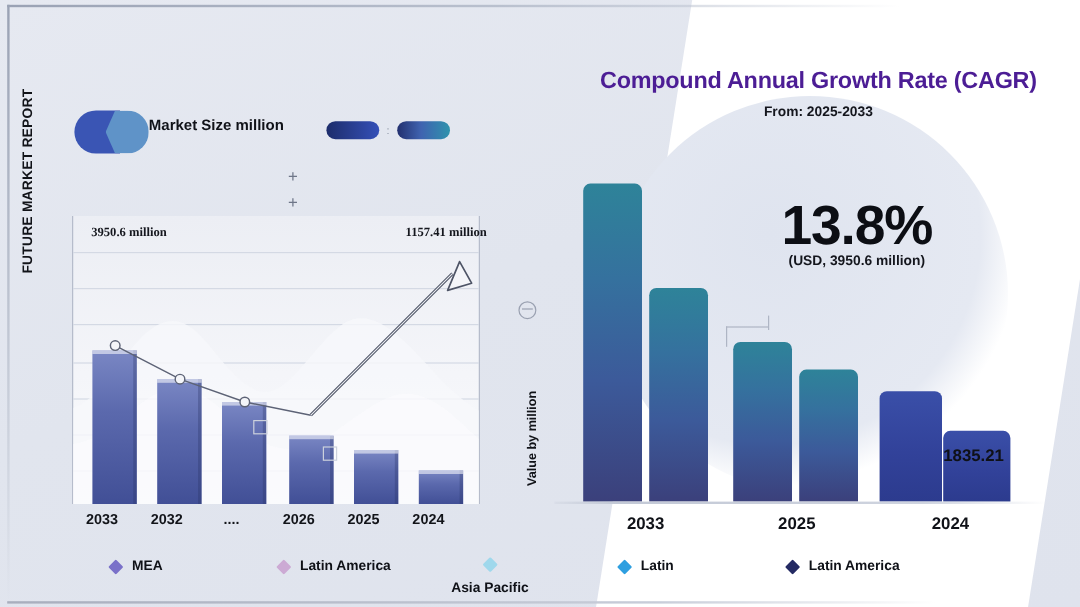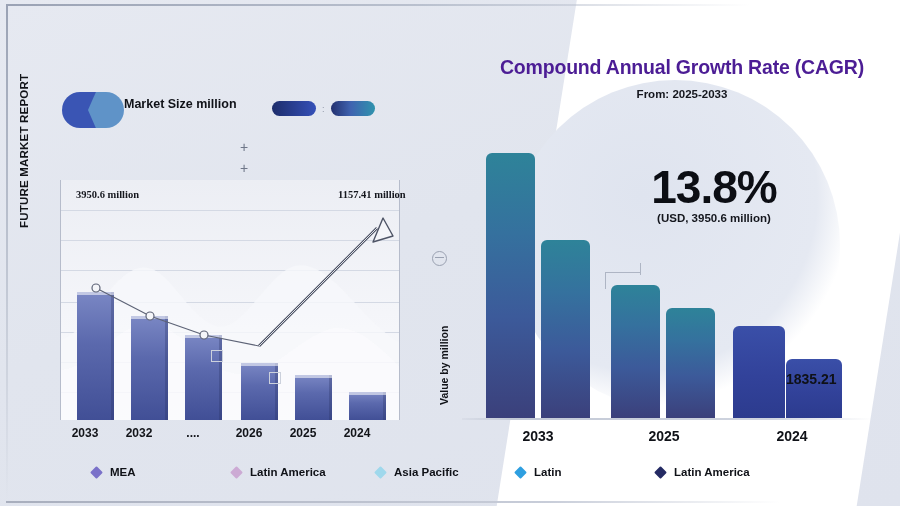--- a/index.html
+++ b/index.html
@@ -446,21 +446,21 @@
 
   <div class="legend-row">
     <div class="legend-item" style="left:92px; top:0;">
       <span class="legend-dot" style="background: rgb(122, 113, 201);"></span>
       <span class="legend-text">MEA</span>
     </div>
     <div class="legend-item" style="left:232px; top:0;">
       <span class="legend-dot" style="background: rgb(204, 170, 212);"></span>
       <span class="legend-text">Latin America</span>
     </div>
-    <div class="legend-item" style="left:376px; top:0;">
+    <div class="legend-item" style="left:376px; top:0;flex-direction:column;">
       <span class="legend-dot" style="background: rgb(159, 216, 236);"></span>
       <span class="legend-text">Asia Pacific</span>
     </div>
     <div class="legend-item" style="left:516px; top:0;">
       <span class="legend-dot" style="background: rgb(46, 159, 224);"></span>
       <span class="legend-text">Latin</span>
     </div>
     <div class="legend-item" style="left:656px; top:0;">
       <span class="legend-dot" style="background: rgb(36, 42, 99);"></span>
       <span class="legend-text">Latin America</span>

